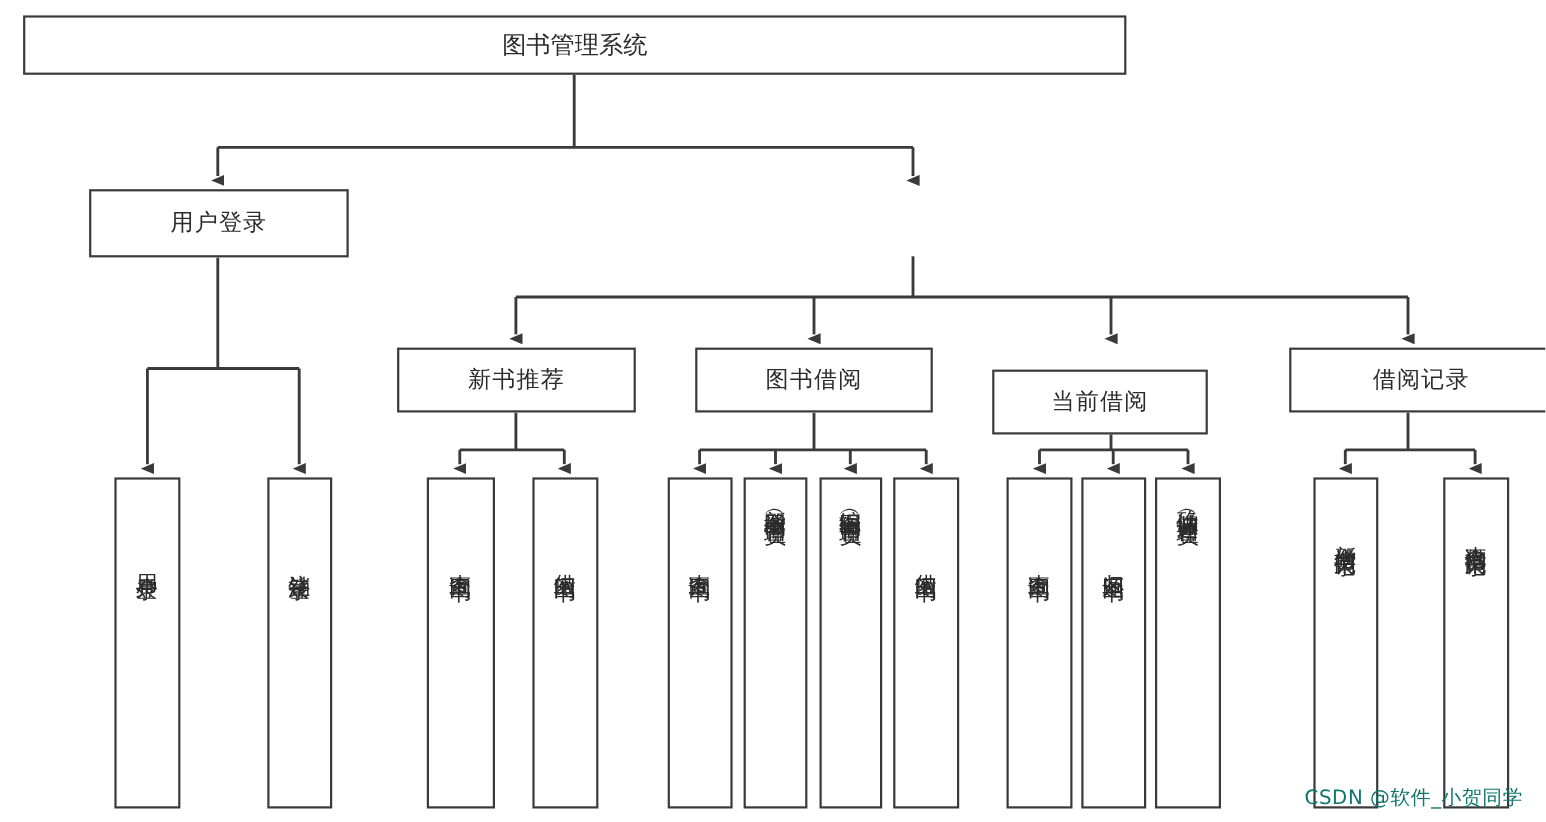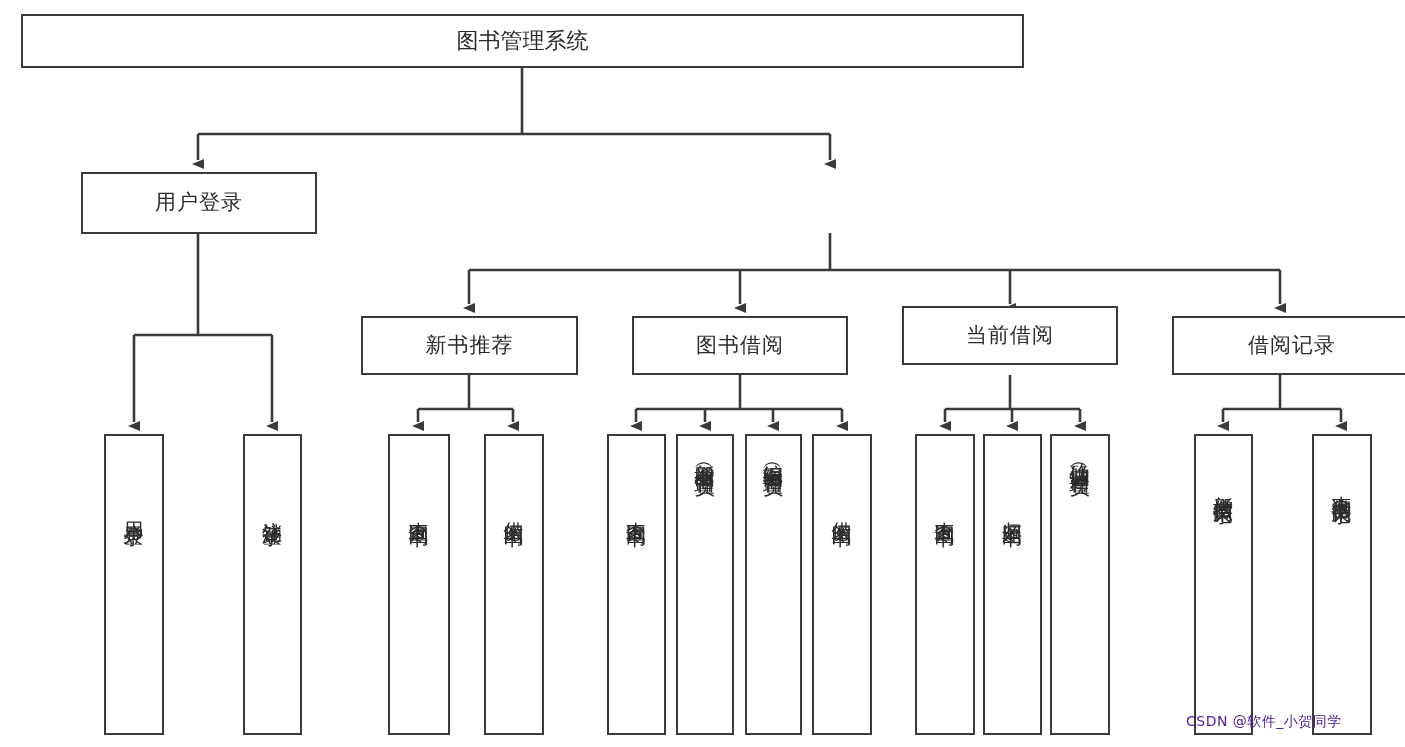--- a/index.html
+++ b/index.html
@@ -51,22 +51,22 @@
     display:block;
     margin:0 auto;
   }
   .leaf.mid .vtext{ margin-top:62px; }
   .leaf.mid2 .vtext{ margin-top:36px; }
   .leaf.topflush .vtext{ margin-top:4px; }
   .watermark{
     position:absolute;
     left:1186px;
     top:713px;
-    font-size:14px;
-    color:#4c1d95;
+    font-size:18px;
+    color:#0f766e;
     letter-spacing:0.5px;
     white-space:nowrap;
     user-select:none;
   }
 </style>
 </head>
 <body>
 
 <div id="canvas">
 
@@ -130,21 +130,21 @@
 
 
   <div class="node h" style="left:361px;top:316px;width:217px;height:59px;">
     <span>新书推荐</span>
   </div>
 
   <div class="node h" style="left:632px;top:316px;width:216px;height:59px;">
     <span>图书借阅</span>
   </div>
 
-  <div class="node h" style="left:902px;top:306px;width:216px;height:59px;">
+  <div class="node h" style="left:902px;top:336px;width:196px;height:59px;">
     <span>当前借阅</span>
   </div>
 
   <div class="node h" style="left:1172px;top:316px;width:240px;height:59px;">
     <span>借阅记录</span>
   </div>
 
   <div class="node leaf mid" style="left:104px;top:434px;width:60px;height:301px;">
     <span class="vtext">用户登录</span>
   </div>

